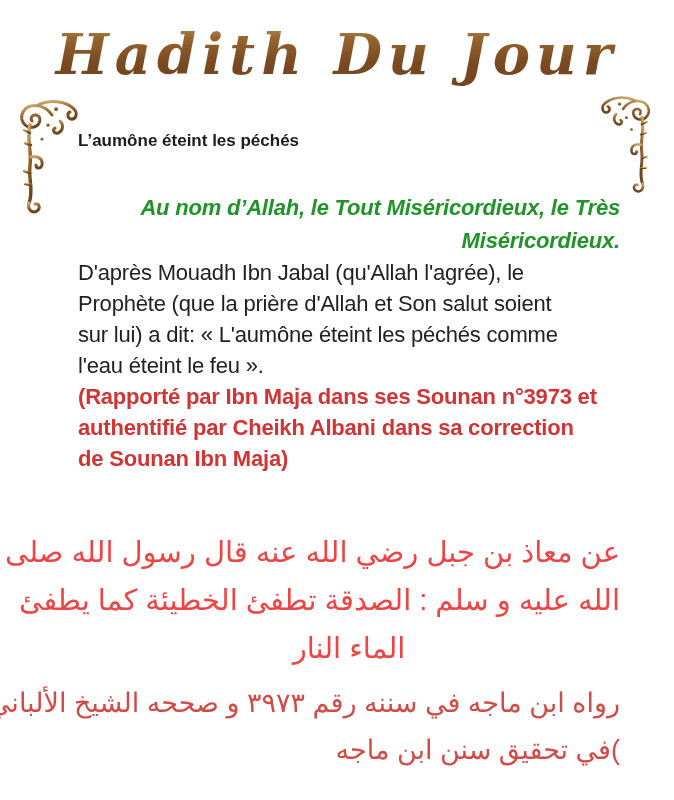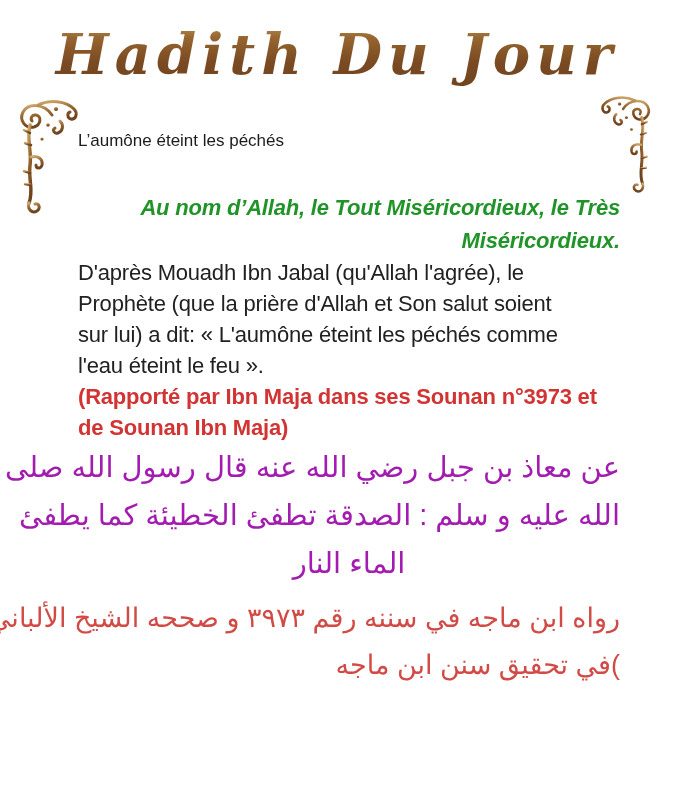--- a/index.html
+++ b/index.html
@@ -39,21 +39,21 @@
     left:auto;right:8px;top:92px;
     height:102px;
     transform:scaleX(-1);
   }
   .content{
     margin:0 54px 0 78px;
   }
   .subtitle{
     margin-top:37px;
     font-size:17px;
-    font-weight:normal;
+    font-weight:bold;
     color:#1c1c1c;
   }
   .basmala{
     margin-top:40px;
     font-size:22px;
     line-height:33px;
     font-weight:bold;
     font-style:italic;
     color:#209428;
     letter-spacing:-0.2px;
@@ -66,25 +66,26 @@
     letter-spacing:-0.2px;
   }
   .fr-src{
     font-size:22px;
     line-height:31px;
     font-weight:bold;
     color:#d23333;
     letter-spacing:-0.2px;
   }
   .ar-hadith{
+    margin-top:54px;
     direction:rtl;
     text-align:right;
     font-size:29px;
     line-height:48px;
-    color:#a21caf;
+    color:#ef4444;
   }
   .ar-hadith .align-left{ text-align:center; }
   .ar-src{
     margin-top:8px;
     direction:rtl;
     text-align:right;
     font-size:27px;
     line-height:47px;
     color:#d24a45;
   }
@@ -164,20 +165,21 @@
 
   <div class="fr-body">
     <div class="line">D'après Mouadh Ibn Jabal (qu'Allah l'agrée), le</div>
     <div class="line">Prophète (que la prière d'Allah et Son salut soient</div>
     <div class="line">sur lui) a dit: « L'aumône éteint les péchés comme</div>
     <div class="line">l'eau éteint le feu ».</div>
   </div>
 
   <div class="fr-src">
     <div class="line">(Rapporté par Ibn Maja dans ses Sounan n°3973 et</div>
+    <div class="line">authentifié par Cheikh Albani dans sa correction</div>
     <div class="line">de Sounan Ibn Maja)</div>
   </div>
 
   <div class="ar-hadith">
     <div class="line">عن معاذ بن جبل رضي الله عنه قال رسول الله صلى</div>
     <div class="line">الله عليه و سلم : الصدقة تطفئ الخطيئة كما يطفئ</div>
     <div class="line align-left">الماء النار</div>
   </div>
 
   <div class="ar-src">

